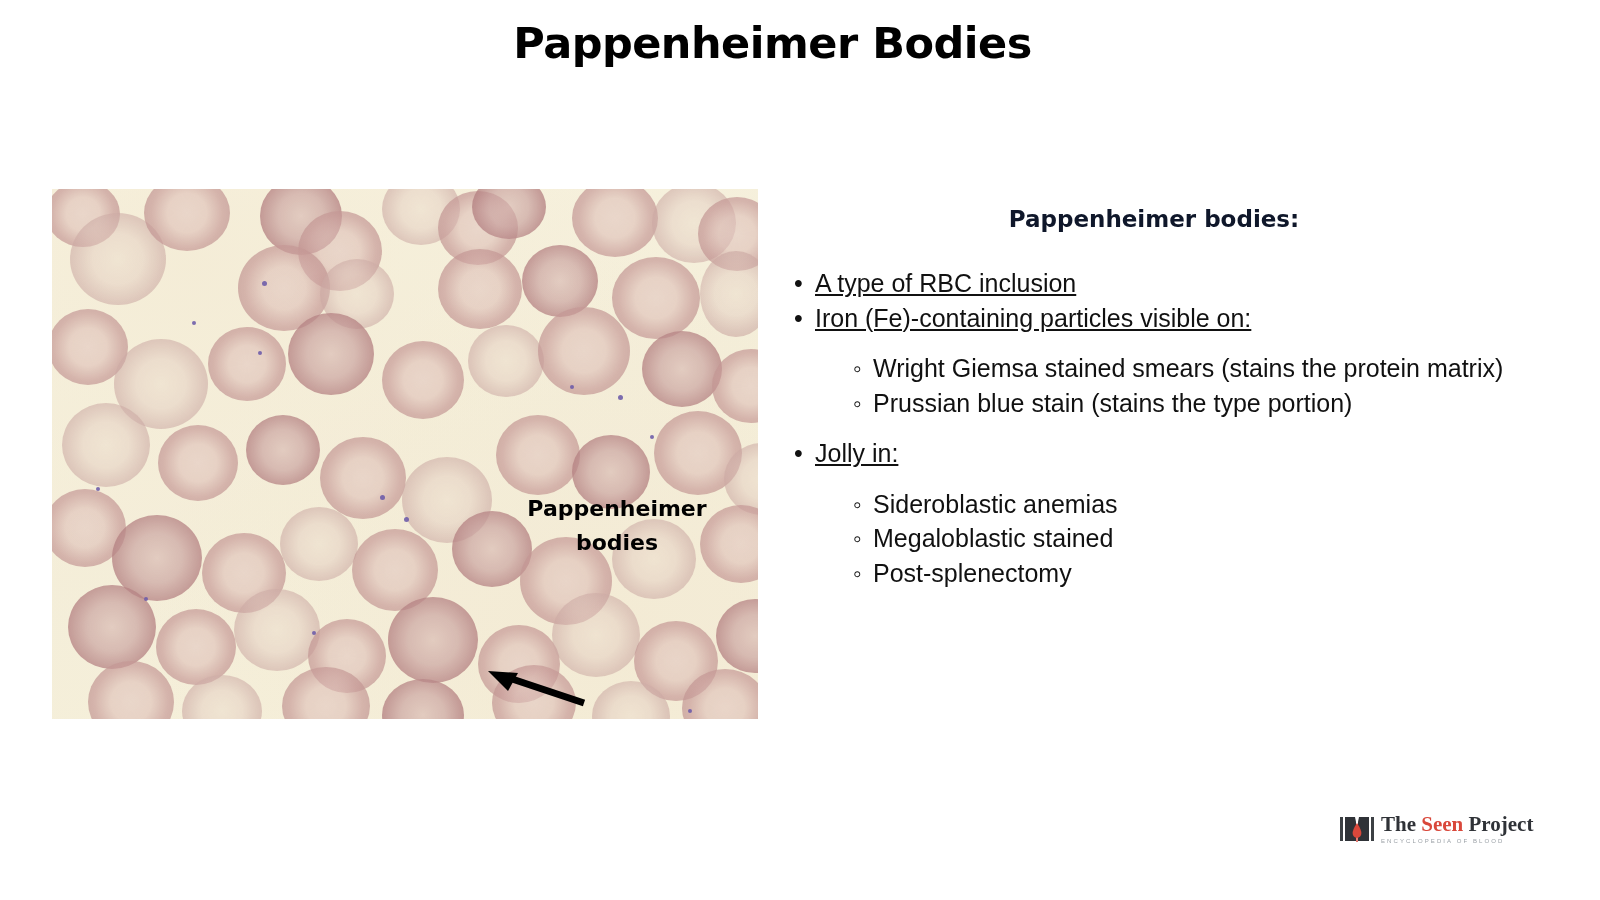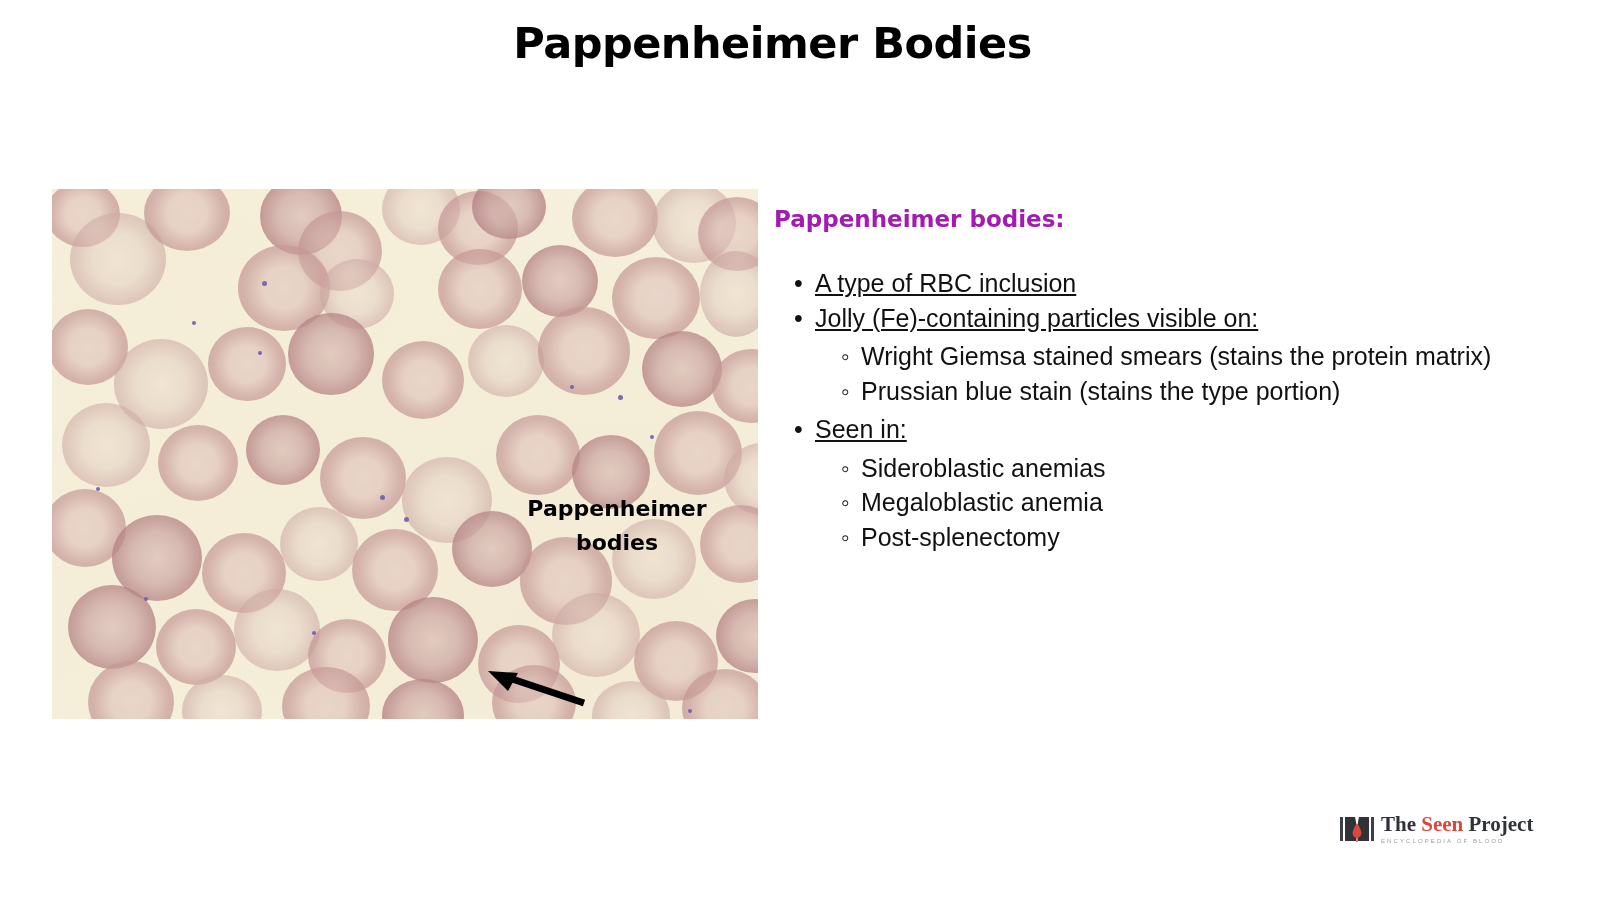--- a/index.html
+++ b/index.html
@@ -115,22 +115,23 @@
   .content {
     position: absolute;
     left: 774px;
     top: 206px;
     width: 760px;
   }
   .content-heading {
     font-family: "DejaVu Sans", sans-serif;
     font-size: 23px;
     font-weight: bold;
-    color: #a21caf;
+    color: #0f172a;
     margin: 0 0 34px 0;
+    text-align: center;
   }
   ul.l1 {
     list-style: none;
     margin: 0;
     padding: 0;
   }
   ul.l1 > li {
     position: relative;
     padding-left: 41px;
     font-size: 25px;
@@ -142,21 +143,21 @@
   ul.l1 > li > .txt::before {
     content: "\2022";
     position: absolute;
     left: 20px;
     font-size: 25px;
     line-height: 34.5px;
     color: #111111;
   }
   ul.l2 {
     list-style: none;
-    margin: 4px;
+    margin: 16px;
     padding: 0;
   }
   ul.l2 > li {
     position: relative;
     padding-left: 42px;
     font-size: 25px;
     line-height: 34.5px;
     color: #111111;
   }
   ul.l2 > li::before {
@@ -292,31 +293,31 @@
 
 <div class="callout-label">Pappenheimer bodies</div>
 
 <div class="content">
   <div class="content-heading">Pappenheimer bodies:</div>
   <ul class="l1" id="bullet-root">
       <li>
         <span class="txt">A type of RBC inclusion</span>
       </li>
       <li>
-        <span class="txt">Jolly (Fe)-containing particles visible on:</span>
+        <span class="txt">Iron (Fe)-containing particles visible on:</span>
         <ul class="l2">
           <li> Wright Giemsa stained smears (stains the protein matrix)</li>
           <li>Prussian blue stain (stains the type portion)</li>
         </ul>
       </li>
       <li>
-        <span class="txt">Seen in:</span>
+        <span class="txt">Jolly in:</span>
         <ul class="l2">
           <li>Sideroblastic anemias</li>
-          <li>Megaloblastic anemia</li>
+          <li>Megaloblastic stained</li>
           <li>Post-splenectomy</li>
         </ul>
       </li>
     </ul>
 </div>
 
 <div class="logo">
   <svg class="logo-mark" viewBox="0 0 34 30">
     <rect x="0" y="3" width="3" height="24" fill="#3c4044"></rect>
     <rect x="31" y="3" width="3" height="24" fill="#3c4044"></rect>

